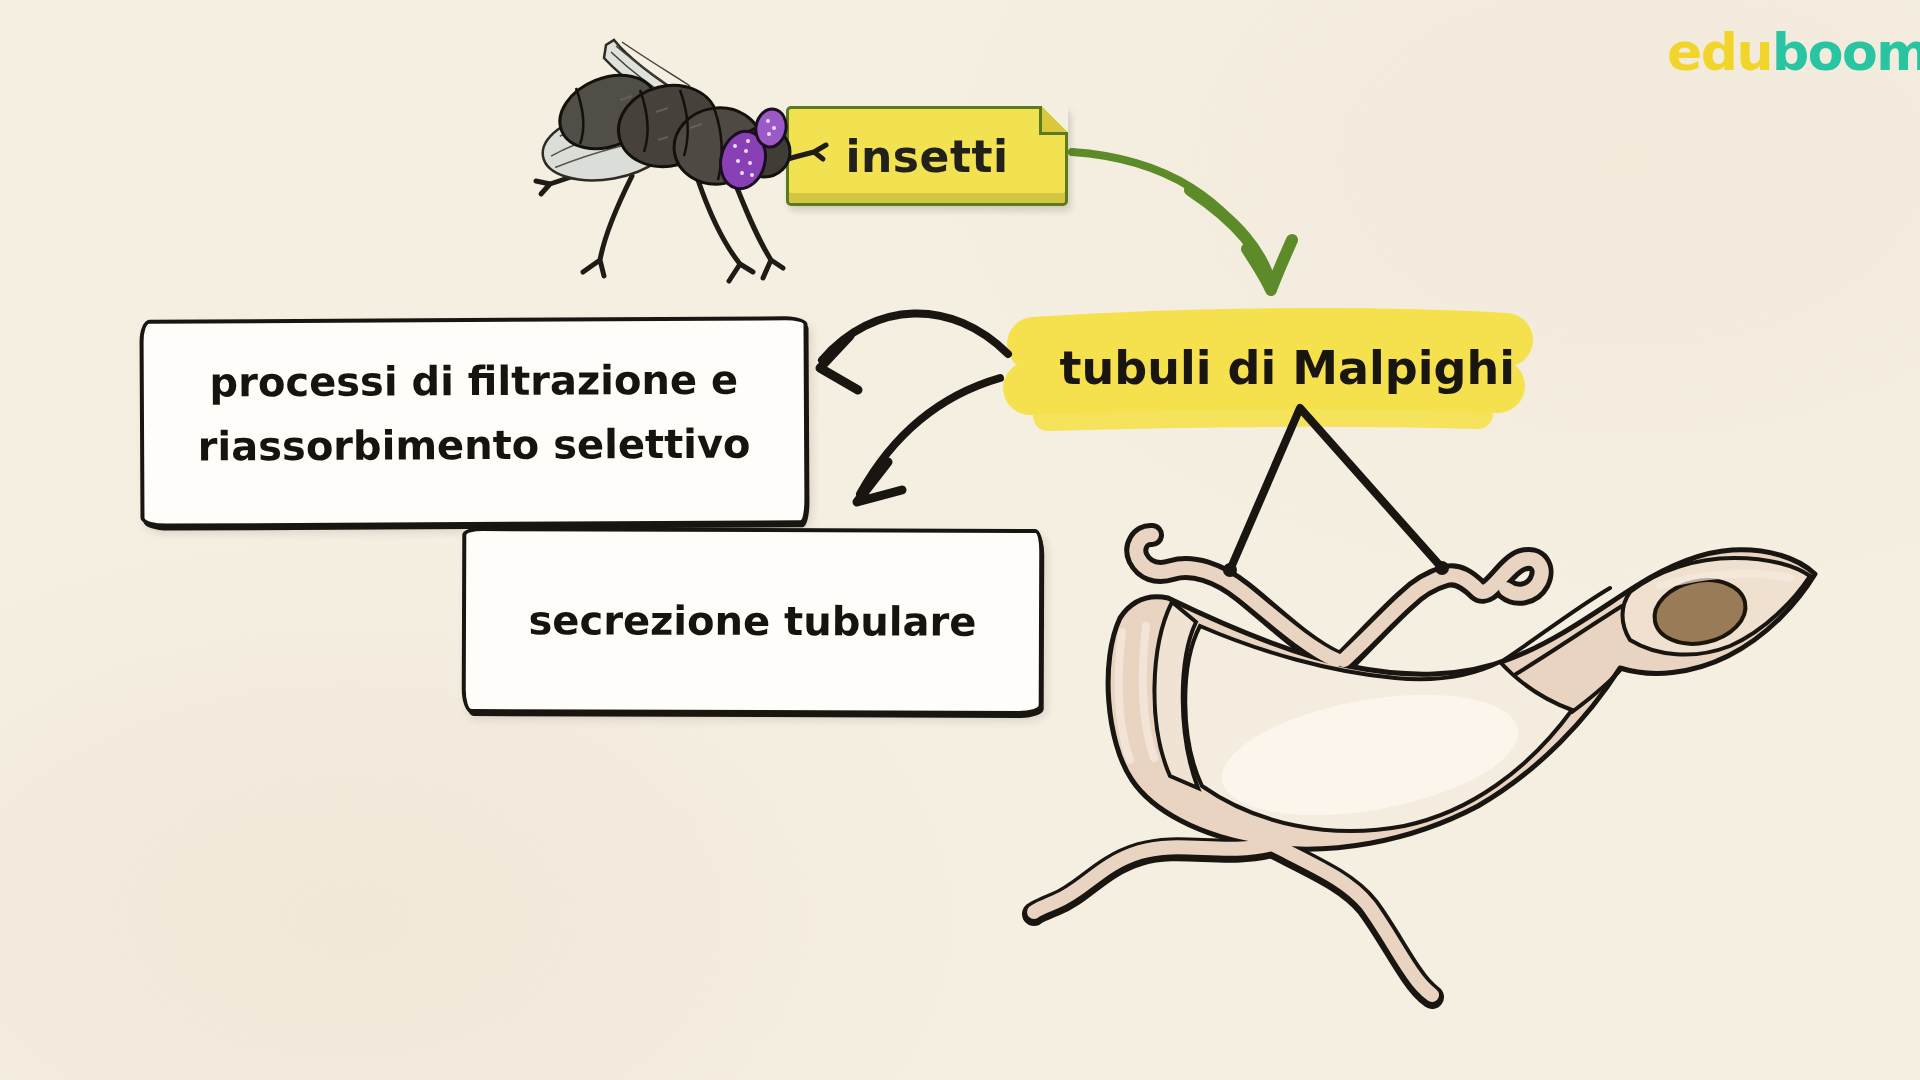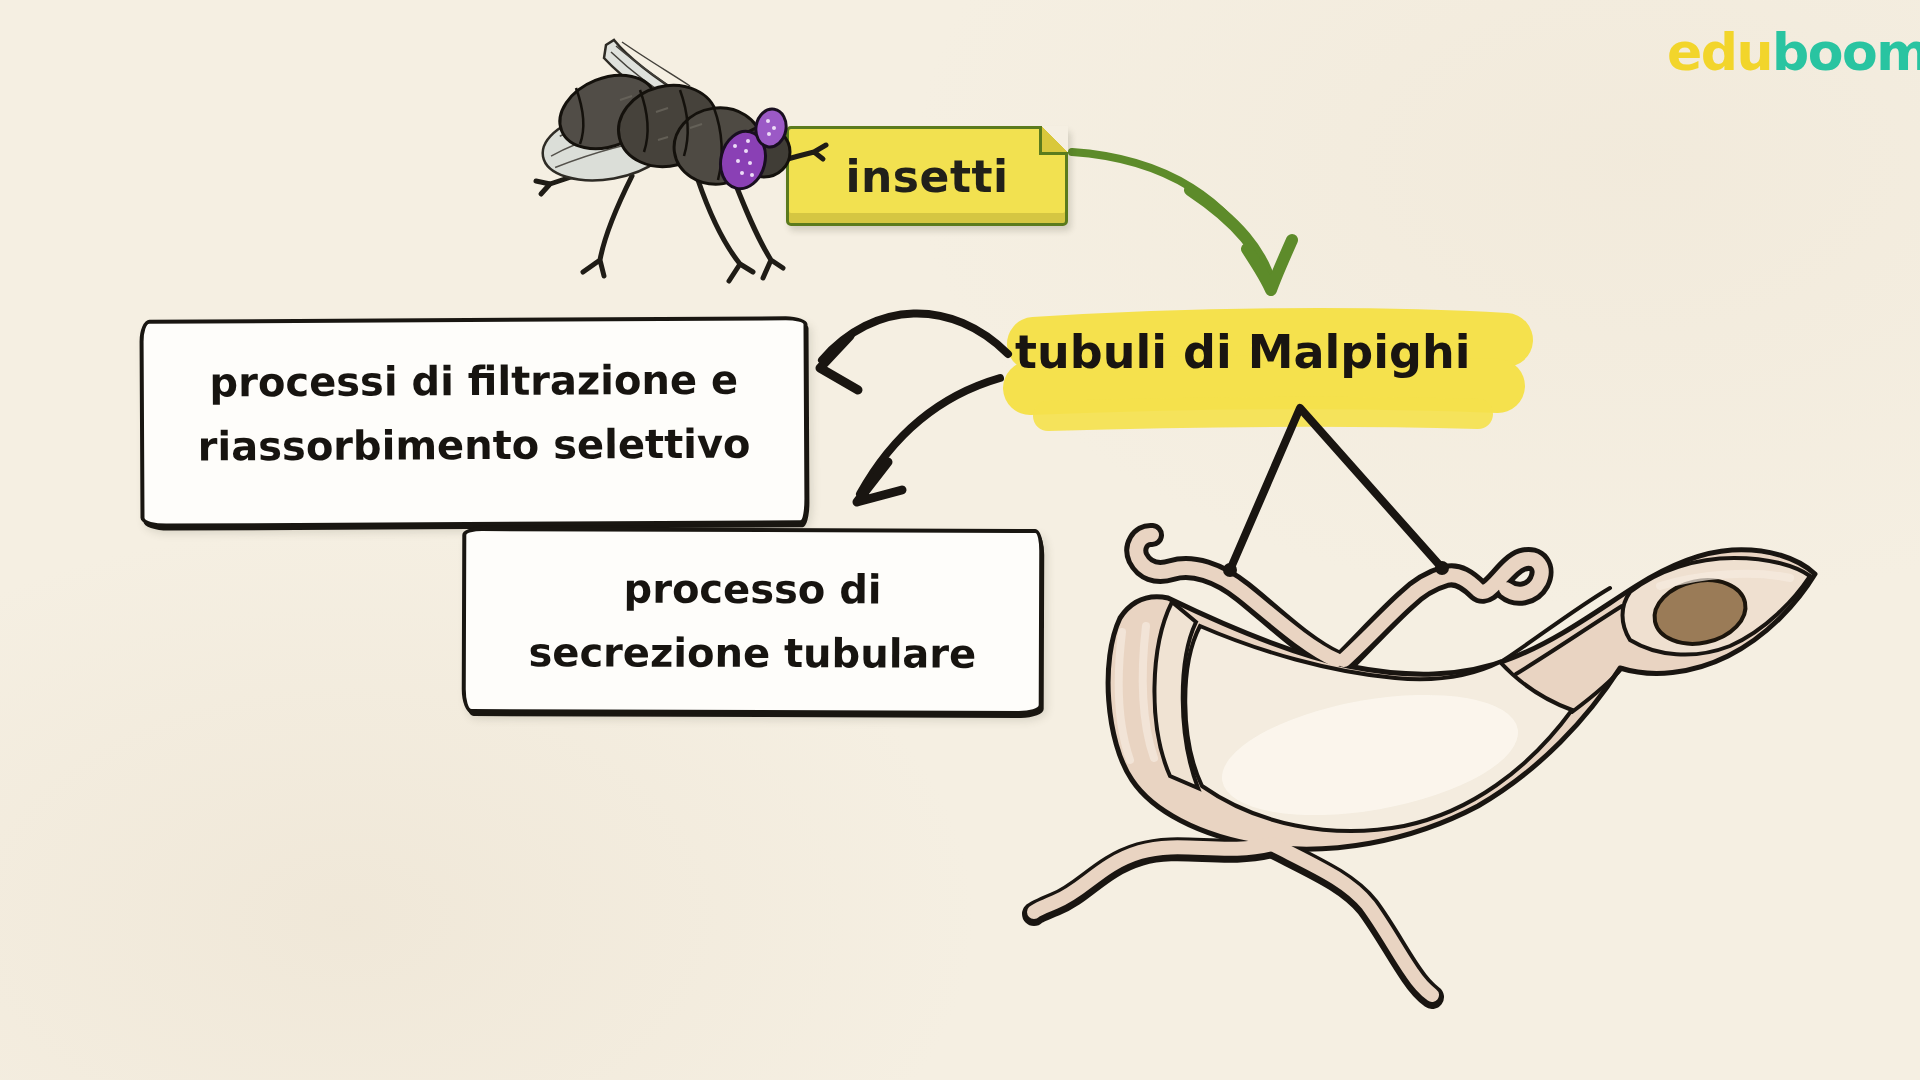--- a/index.html
+++ b/index.html
@@ -9,36 +9,36 @@
     background-image:
       radial-gradient(ellipse 900px 560px at 18% 85%, rgba(230,218,198,.35), transparent 70%),
       radial-gradient(ellipse 1000px 620px at 85% 15%, rgba(234,223,204,.30), transparent 72%);
     font-family:"DejaVu Sans","Liberation Sans",sans-serif;
   }
   .abs{position:absolute;}
   svg{display:block;overflow:visible;}
 
   
   .insetti{
-    left:786px;top:126px;width:276px;height:94px;
+    left:786px;top:106px;width:276px;height:94px;
     background:#f2e150;border:3px solid #5b7b1d;border-radius:5px;
     box-shadow:inset 0 -10px 0 rgba(160,150,40,.35), 3px 5px 6px rgba(60,60,40,.18);
     display:flex;align-items:center;justify-content:center;
   }
   .insetti .fold{
     position:absolute;top:-3px;right:-3px;width:26px;height:26px;
     background:linear-gradient(225deg,#f5efe2 0 50%,#d9c83c 50% 100%);
     border-left:3px solid #5b7b1d;border-bottom:3px solid #5b7b1d;
   }
   .insetti span{font-size:44px;font-weight:bold;color:#21201a;letter-spacing:0.5px;}
 
   
   .tubuli{
-    left:1015px;top:304px;width:500px;height:96px;
-    display:flex;align-items:center;justify-content:flex-start;
+    left:1015px;top:320px;width:500px;height:96px;
+    display:flex;align-items:center;justify-content:flex-end;
     font-size:46px;font-weight:bold;color:#191511;
   }
 
   
   .sketchbox{
     background:#fefdfa;border:4px solid #191611;color:#171410;
     display:flex;flex-direction:column;align-items:center;justify-content:center;
     text-align:center;font-weight:bold;font-size:40px;line-height:1.6;
     box-shadow:2px 4px 0 -1px #191611, 4px 6px 8px rgba(70,65,45,.15);
   }
@@ -201,21 +201,20 @@
 
   <div class="abs tubuli">
     <span>tubuli di Malpighi</span>
   </div>
 
   <div class="abs sketchbox box1">
     <div>processi di filtrazione e</div>
     <div>riassorbimento selettivo</div>
   </div>
   <div class="abs sketchbox box2">
-    <div>processo di</div>
     <div>secrezione tubulare</div>
   </div>
 
   <div class="abs logo">
     <span class="edu">edu</span><span class="boom">boom</span>
   </div>
 
 </div>
 
 </body></html>

